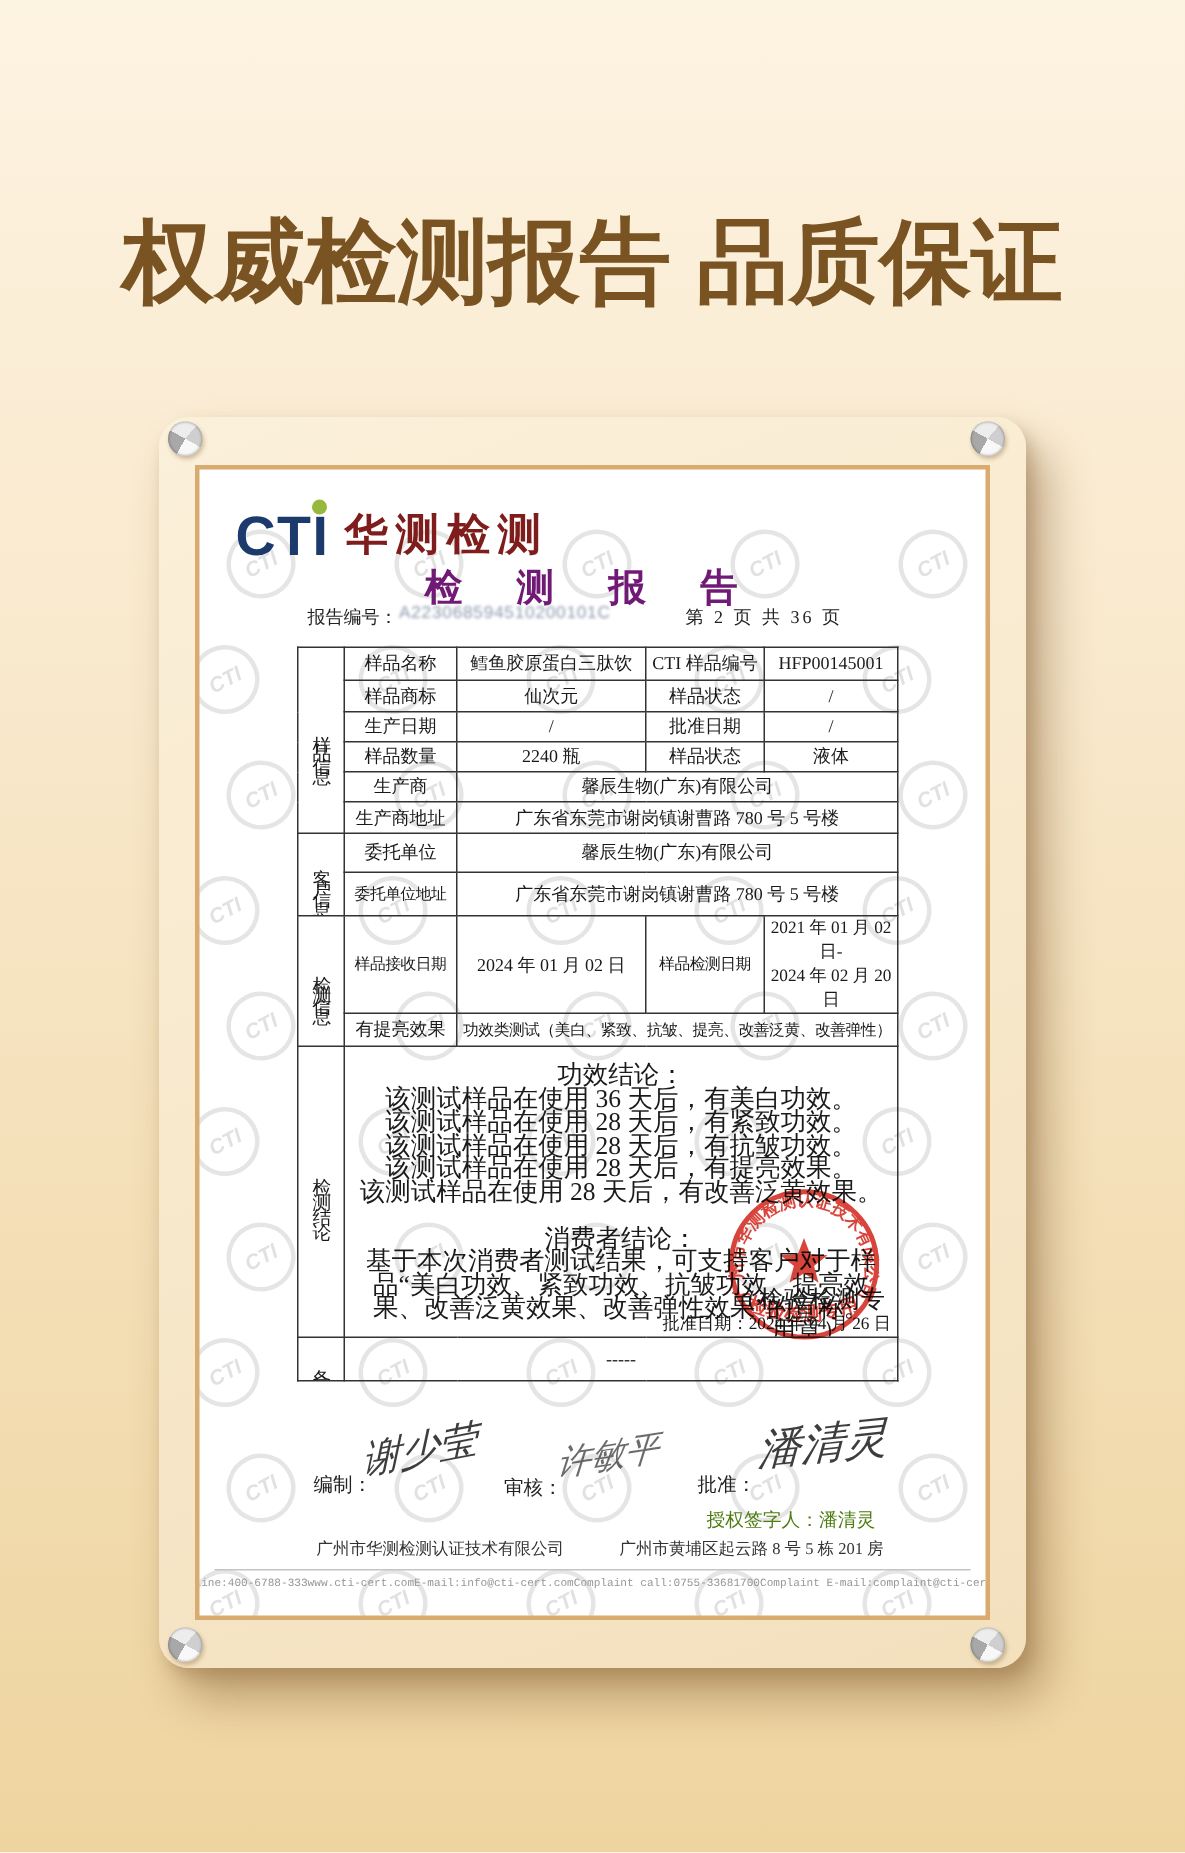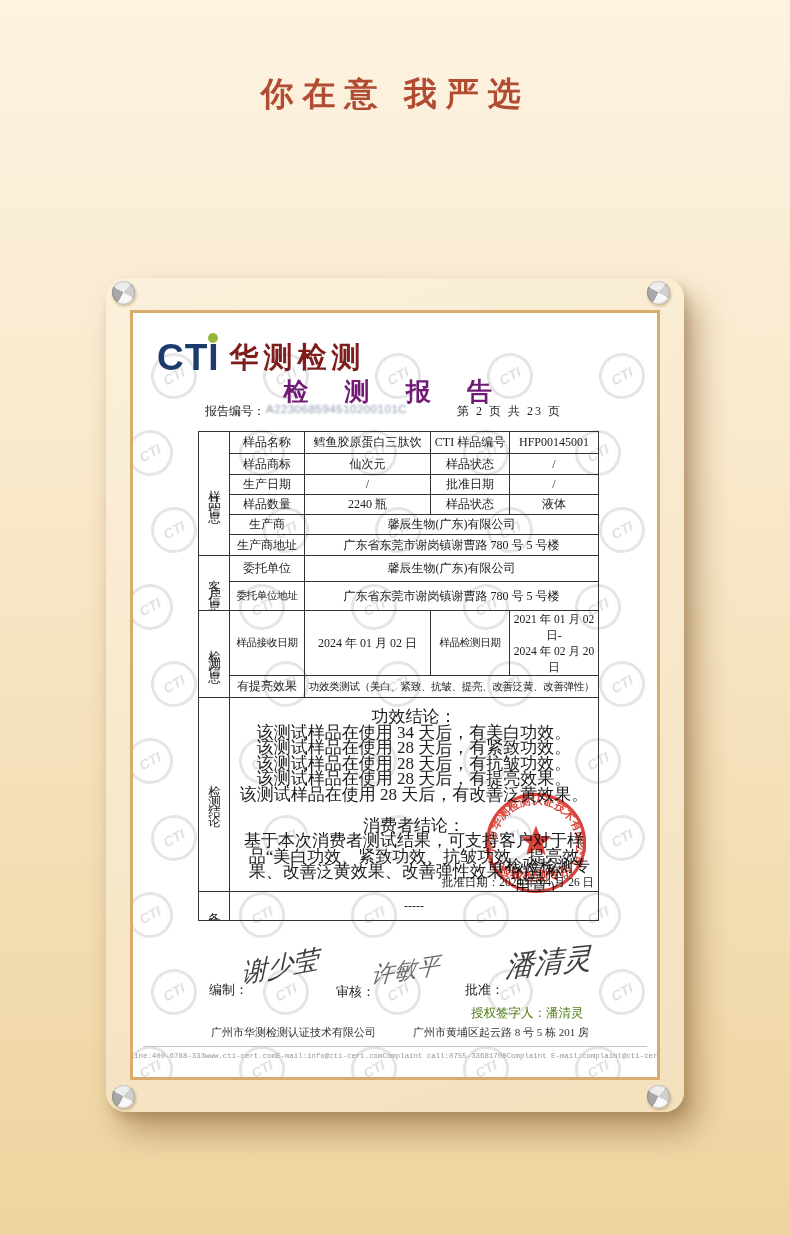--- a/index.html
+++ b/index.html
@@ -93,21 +93,21 @@
   .footer-divider{position:absolute;left:10px;right:10px;top:733px;height:1px;background:#c4c4c4;}
   .footer-row{position:absolute;left:12px;right:6px;top:739px;display:flex;
        justify-content:center;white-space:nowrap;
        font-family:Liberation Mono, monospace;font-size:7.4px;color:#979797;}
 </style>
 </head>
 <body>
 
 <div class="canvas">
 
-  <div class="tagline">你在意 我严选</div>
+  <div class="headline">权威检测报告 品质保证</div>
 
   <div class="frame">
     <div class="screw tl"></div>
     <div class="screw tr"></div>
     <div class="screw bl"></div>
     <div class="screw br"></div>
 
     <div class="paper">
       <div class="wm-layer">
           <div class="wm" style="left: 18px; top: 40px;">CTI</div>
@@ -170,21 +170,21 @@
             <span class="cti-dot"></span>
           </div>
           <span class="logo-cn">华测检测</span>
         </div>
 
         <div class="doc-title">检 测 报 告</div>
 
         <div class="report-line">
           <span class="report-no-label">报告编号：</span>
           <span class="report-no">A223068594510200101C</span>
-          <span class="page-info">第 2 页 共 23 页</span>
+          <span class="page-info">第 2 页 共 36 页</span>
         </div>
 
         <table class="rpt">
           <colgroup>
             <col style="width:31px">
               <col style="width:75px">
               <col style="width:126px">
             <col style="width:79px">
               <col style="width:89px">
           </colgroup>
@@ -242,21 +242,21 @@
             </td>
           </tr>
           <tr style="height:22px">
             <td>有提亮效果</td>
             <td colspan="3" class="small nowrap">功效类测试（美白、紧致、抗皱、提亮、改善泛黄、改善弹性）</td>
           </tr>
           <tr style="height:194px">
             <td class="vlab tall">检测结论</td>
             <td colspan="4" class="concl">
               <div class="cl-line">功效结论：</div>
-              <div class="cl-line">该测试样品在使用 34 天后，有美白功效。</div>
+              <div class="cl-line">该测试样品在使用 36 天后，有美白功效。</div>
               <div class="cl-line">该测试样品在使用 28 天后，有紧致功效。</div>
               <div class="cl-line">该测试样品在使用 28 天后，有抗皱功效。</div>
               <div class="cl-line">该测试样品在使用 28 天后，有提亮效果。</div>
               <div class="cl-line">该测试样品在使用 28 天后，有改善泛黄效果。</div>
               <div class="cl-line"></div>
               <div class="cl-line">消费者结论：</div>
               <div class="cl-line">基于本次消费者测试结果，可支持客户对于样品“美白功效、紧致功效、抗皱功效、提亮效果、改善泛黄效果、改善弹性效果”的宣称。</div>
               <div class="seal-note">（检验检测专用章）</div>
               <div class="approval">批准日期：2024 年 04 月 26 日</div>
             </td>

